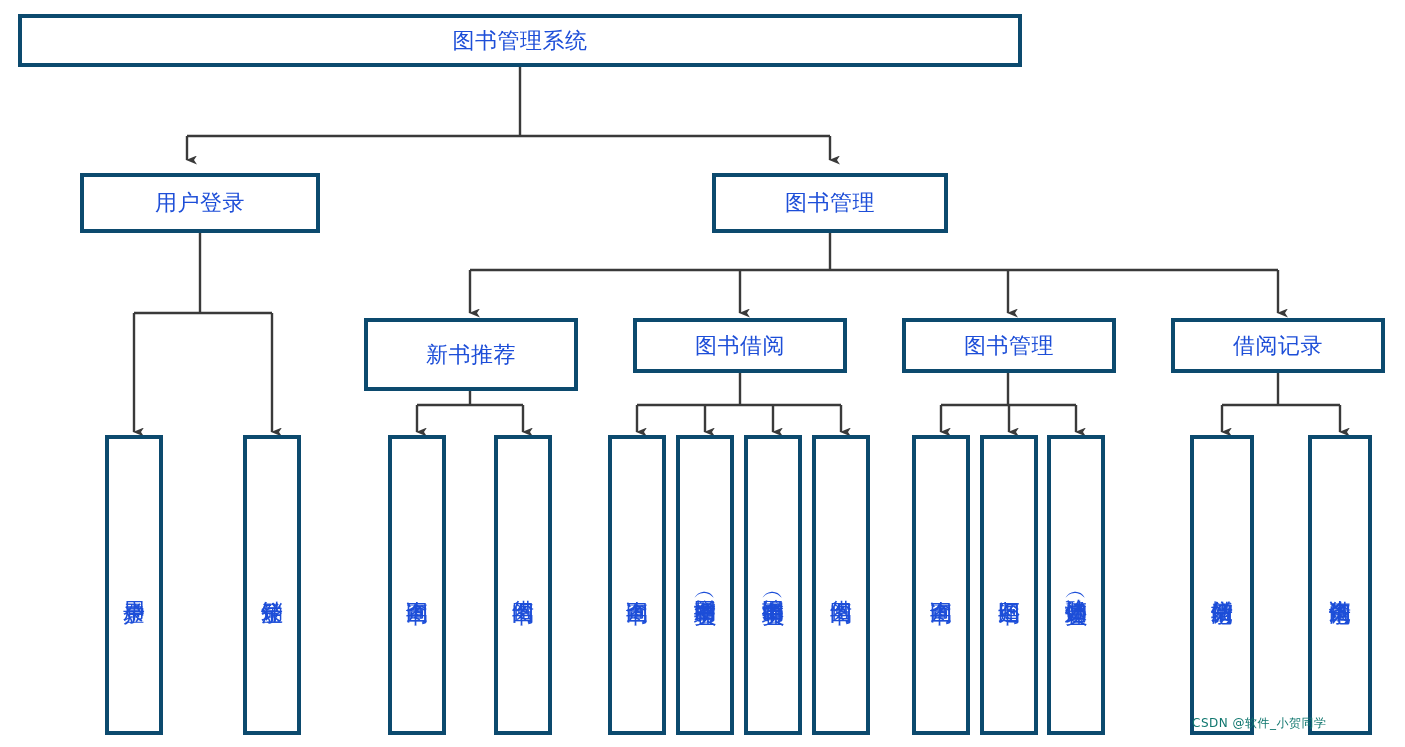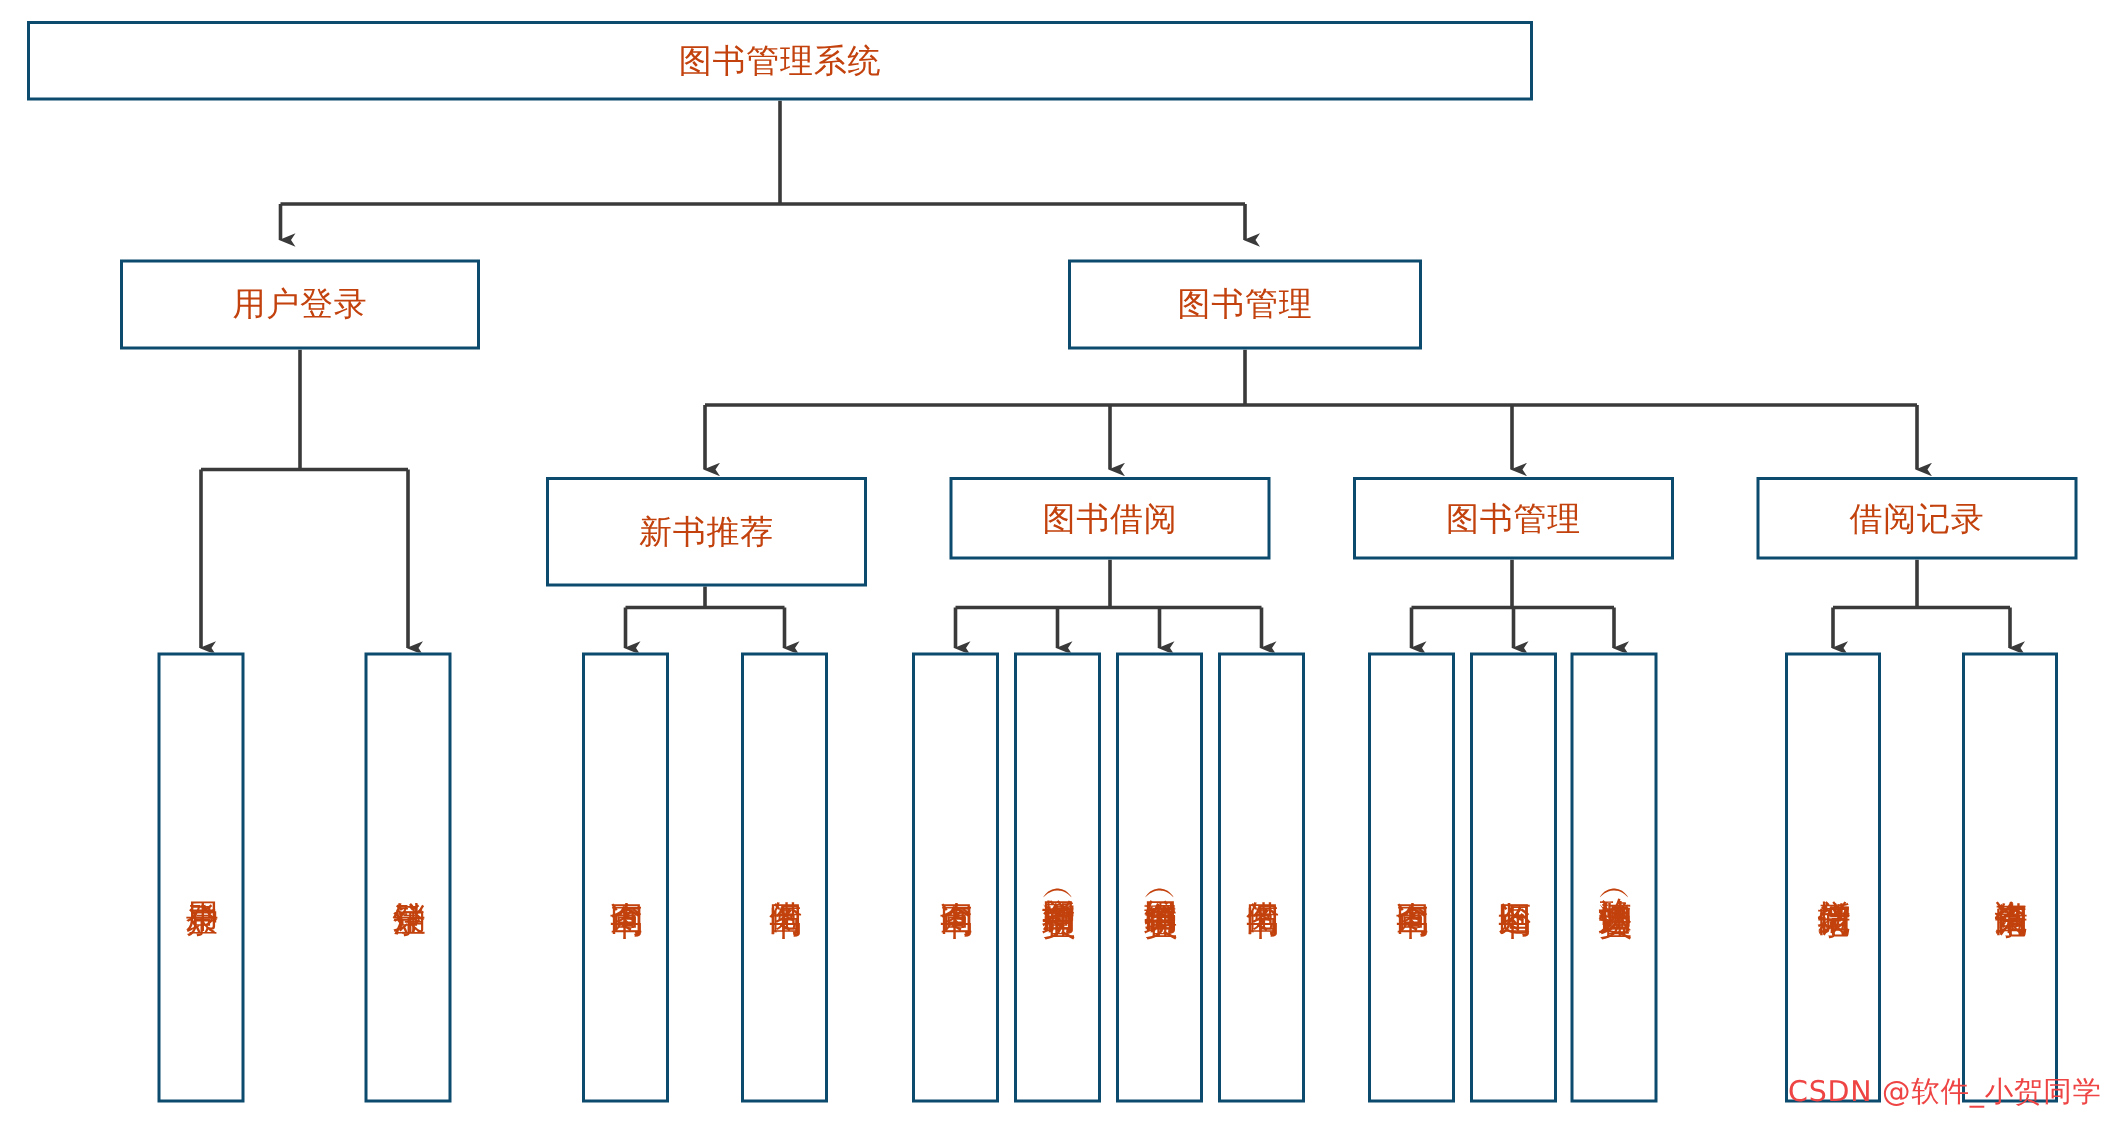--- a/index.html
+++ b/index.html
@@ -22,25 +22,25 @@
     left: 0;
     top: 0;
     width: 1405px;
     height: 747px;
     pointer-events: none;
   }
   .node {
     position: absolute;
     box-sizing: border-box;
     background: #ffffff;
-    border: 2px solid #0c4a6e;
+    border: 4px solid #0c4a6e;
     display: flex;
     align-items: center;
     justify-content: center;
-    color: #c2410c;
+    color: #1d4ed8;
   }
   .node.horiz {
     font-size: 22px;
     letter-spacing: 0.5px;
   }
   .node.vert {
     writing-mode: vertical-rl;
     text-orientation: upright;
     font-size: 22px;
     line-height: 1.08;
@@ -48,22 +48,22 @@
     padding: 6px 0;
     white-space: nowrap;
   }
   .node.vert > .vtext {
     writing-mode: vertical-rl;
     text-orientation: upright;
     display: block;
   }
   .watermark {
     position: absolute;
-    font-size: 19px;
-    color: #ef4444;
+    font-size: 12px;
+    color: #0f766e;
     letter-spacing: 0.5px;
     white-space: nowrap;
     font-family: "DejaVu Sans", "Liberation Sans", sans-serif;
   }
 </style>
 </head>
 <body>
 
 <div id="canvas">
 

